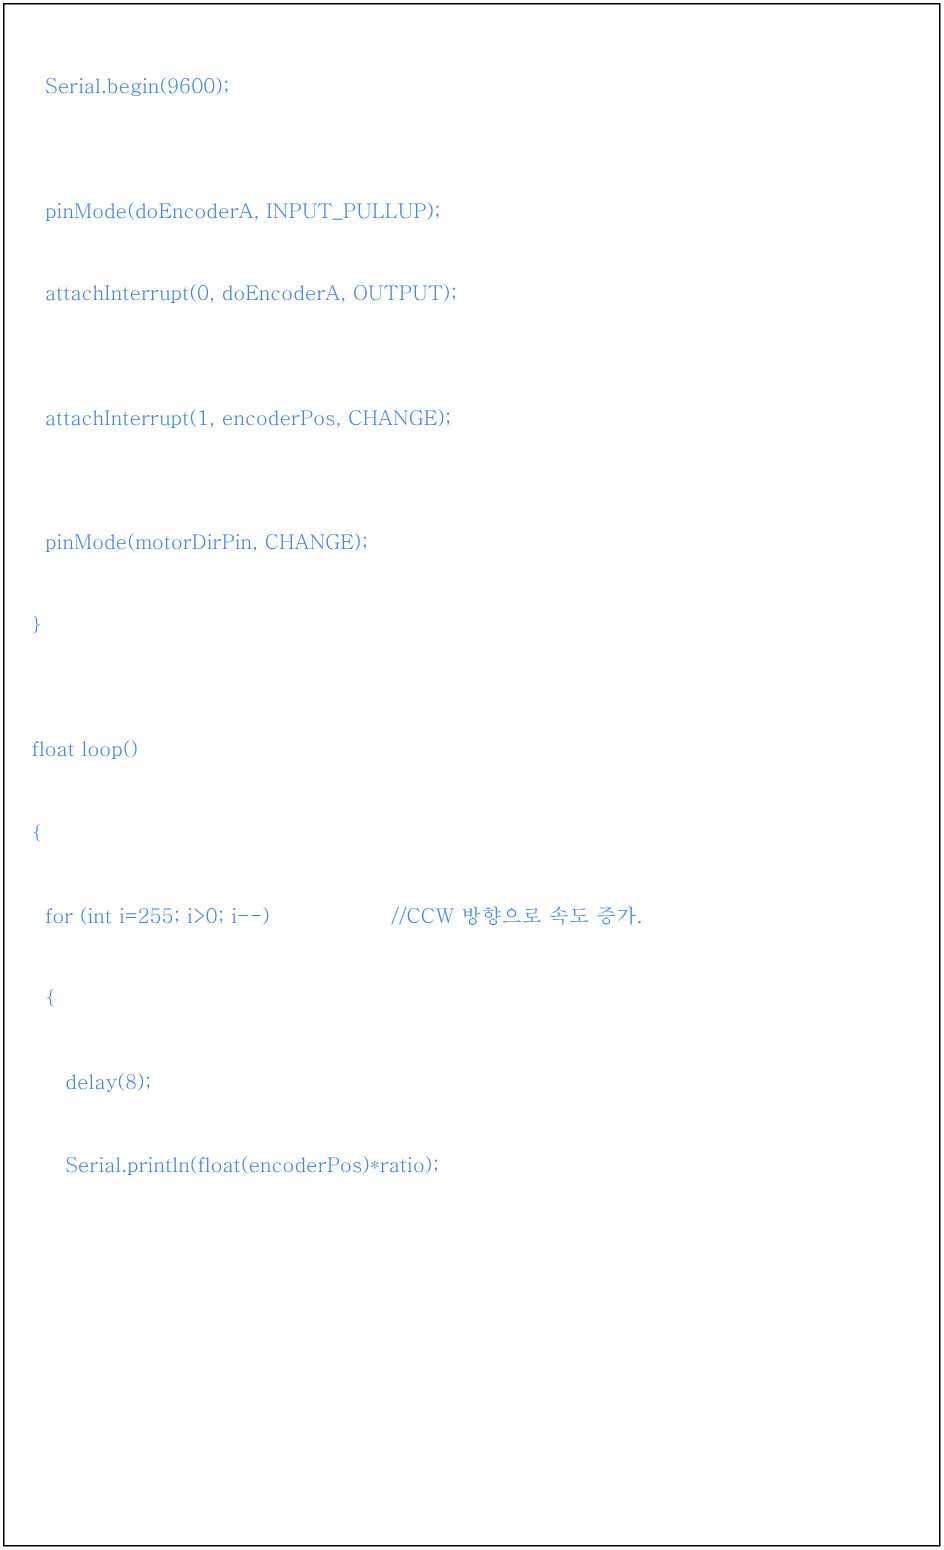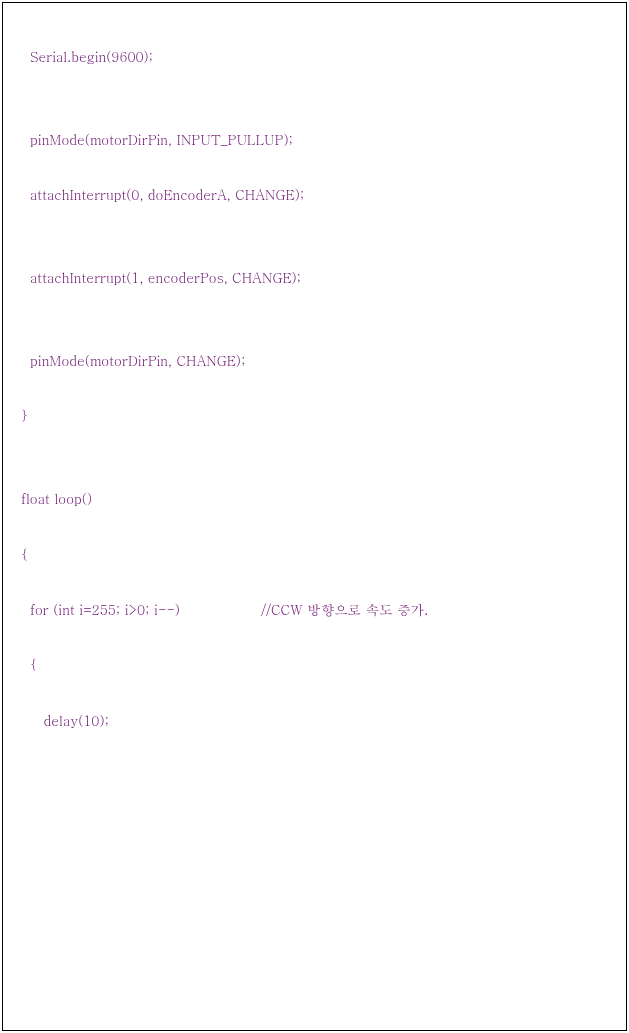--- a/index.html
+++ b/index.html
@@ -14,48 +14,49 @@
       padding: 2px;
     }
     .code-container {
       width: 100%;
       height: 100%;
       border: 1px solid #000;
       padding: 12px 18px;
       font-family: "Batang", "Malgun Gothic", "Gulim", monospace, serif;
       font-size: 13.5px;
       line-height: 2.05;
-      color: #701a75;
+      color: #3b82f6;
       overflow: hidden;
       white-space: pre;
     }
     .code-line {
       display: block;
       white-space: pre;
     }
   </style>
 </head>
 <body>
 
 <div class="code-container">
 <span class="code-line">  Serial.begin(9600);</span>
 <span class="code-line"></span>
-<span class="code-line">  pinMode(motorDirPin, INPUT_PULLUP);</span>
-<span class="code-line">  attachInterrupt(0, doEncoderA, CHANGE);</span>
+<span class="code-line">  pinMode(doEncoderA, INPUT_PULLUP);</span>
+<span class="code-line">  attachInterrupt(0, doEncoderA, OUTPUT);</span>
 <span class="code-line"></span>
 <span class="code-line">  attachInterrupt(1, encoderPos, CHANGE);</span>
 <span class="code-line"></span>
 <span class="code-line">  pinMode(motorDirPin, CHANGE);</span>
 <span class="code-line">}</span>
 <span class="code-line"></span>
 <span class="code-line">float loop()</span>
 <span class="code-line">{</span>
 <span class="code-line">  for (int i=255; i&gt;0; i--)                  //CCW 방향으로 속도 증가.</span>
 <span class="code-line">  {</span>
-<span class="code-line">     delay(10);</span>
+<span class="code-line">     delay(8);</span>
+<span class="code-line">     Serial.println(float(encoderPos)*ratio);</span>
 
 
 
 
 
 
 
 
 
 

